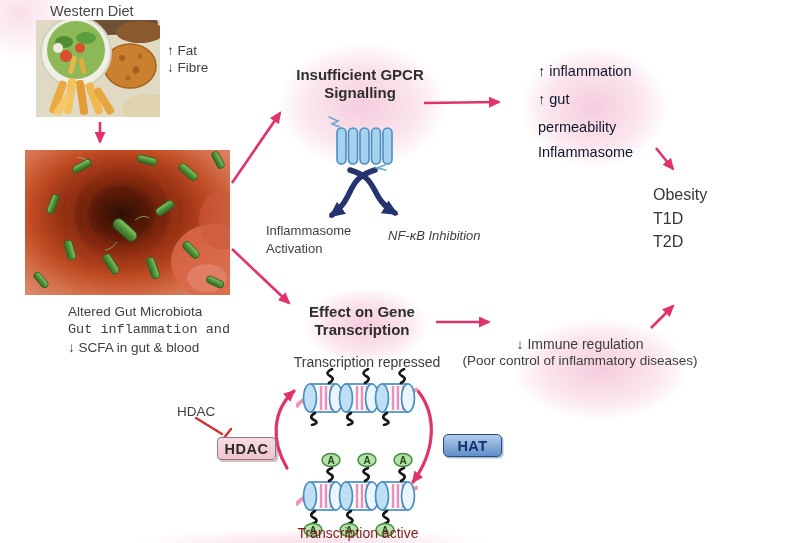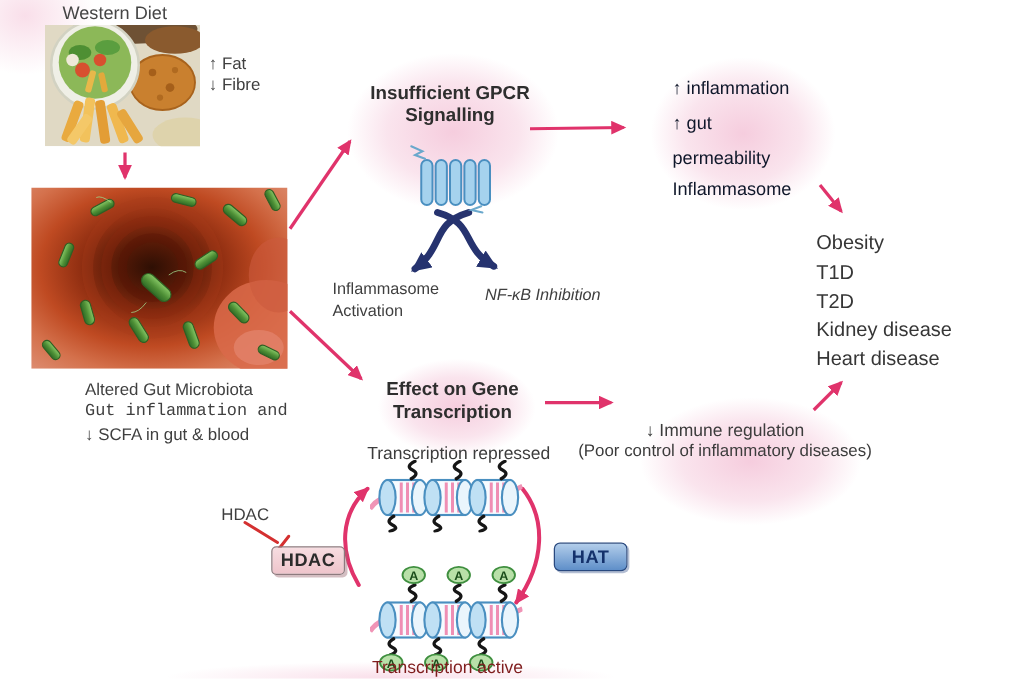--- a/index.html
+++ b/index.html
@@ -250,22 +250,20 @@
   <div class="lbl small italic z3" style="left:388px;top:227px;">NF-κB Inhibition</div>
 
   <div class="lbl outcomes z3" style="left:538px;top:58px;">↑ inflammation</div>
   <div class="lbl outcomes z3" style="left:538px;top:86px;">↑ gut</div>
   <div class="lbl outcomes z3" style="left:538px;top:114px;">permeability</div>
   <div class="lbl outcomes z3" style="left:538px;top:139px;">Inflammasome</div>
 
   <div class="lbl diseases z3" style="left:653px;top:184px;">Obesity</div>
   <div class="lbl diseases z3" style="left:653px;top:208px;">T1D</div>
   <div class="lbl diseases z3" style="left:653px;top:231px;">T2D</div>
-  <div class="lbl diseases z3" style="left:653px;top:254px;">Kidney disease</div>
-  <div class="lbl diseases z3" style="left:653px;top:277px;">Heart disease</div>
 
   <div class="lbl bold-title z3" style="left:292px;top:303px;width:140px;">Effect on Gene</div>
   <div class="lbl bold-title z3" style="left:292px;top:321px;width:140px;">Transcription</div>
   <div class="lbl centered z3" style="left:292px;top:354px;width:150px;font-size:14px;color:#3c3c3c;">Transcription repressed</div>
   <div class="lbl centered z3" style="left:288px;top:525px;width:140px;font-size:14px;color:#7f1d1d;">Transcription active</div>
 
   <div class="lbl mid z3" style="left:177px;top:403px;">HDAC</div>
   <div class="enzyme hdac-box z3" style="left:217px;top:437px;">HDAC</div>
   <div class="enzyme hat-box z3" style="left:443px;top:434px;">HAT</div>
 

